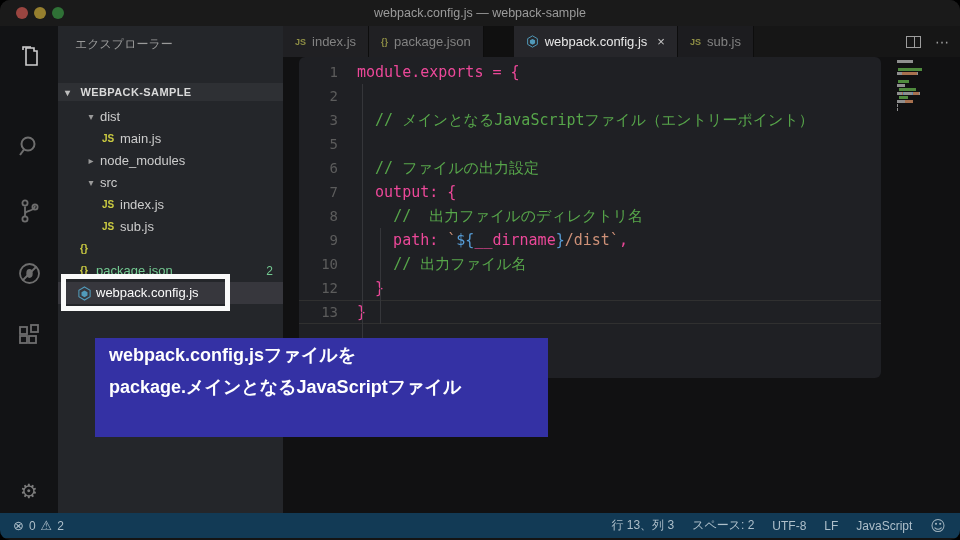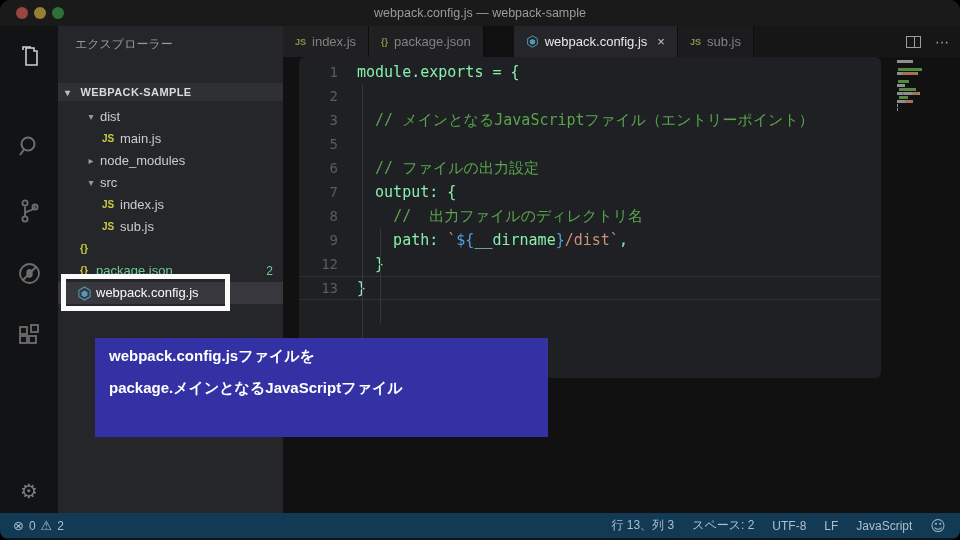--- a/index.html
+++ b/index.html
@@ -71,36 +71,36 @@
   .codepanel { position:absolute; left:16px; top:31px; width:582px; height:321px;
                background:#1f2024; border-radius:6px; overflow:hidden;
                font-family:"DejaVu Sans Mono", monospace; font-size:15px; }
   .code-lines { position:absolute; inset:0; padding-top:3px; }
   .code-line { height:24px; line-height:24px; white-space:pre; position:relative; }
   .code-line.current { height:24px; border-top:1px solid #303030; border-bottom:1px solid #303030;
                        line-height:22px; }
   .lnum { display:inline-block; width:39px; text-align:right; color:#5c5c5c; font-size:14px;
           vertical-align:top; }
   .lcontent { display:inline-block; margin-left:19px; }
-  .t-d  { color:#86efac; }
+  .t-d  { color:#ec4899; }
   .t-cm { color:#57a64a; }
   .t-s  { color:#ce9178; }
   .t-b  { color:#569cd6; }
   .guide { position:absolute; width:1px; background:#35363a; }
   .guide1 { left:63px; top:27px; height:264px; }
   .guide2 { left:81px; top:171px; height:96px; }
 
   
   .minimap { position:absolute; left:614px; top:34px; width:44px; }
   .mm-line { height:3px; margin-bottom:1px; display:flex; }
   .mm-seg { height:3px; }
 
   
   .callout { position:absolute; left:95px; top:338px; width:453px; height:99px;
-             background:#3431a4; color:#ffffff; font-weight:bold; font-size:15px;
+             background:#3431a4; color:#ffffff; font-weight:bold; font-size:18px;
              padding:2px 0 0 14px; z-index:10; }
   .callout div { line-height:31.5px; white-space:nowrap; }
 
   
   .statusbar { position:absolute; left:0; right:0; bottom:2px; height:25px; background:#123a55;
                color:#aebfca; font-size:12px; display:flex; align-items:center; }
   .sb-left { display:flex; align-items:center; gap:5px; margin-left:13px; }
   .sb-right { margin-left:auto; display:flex; align-items:center; gap:18px; margin-right:14px; }
   .sb-ico { font-family:"DejaVu Sans", sans-serif; font-size:13px; }
   .smiley { font-family:"DejaVu Sans", sans-serif; font-size:15px; color:#9fb2bd; }
@@ -250,20 +250,21 @@
       <div class="codepanel">
         <div class="code-lines" id="code-lines">
             <div class="code-line"><span class="lnum">1</span><span class="lcontent"><span class="t-d">module.exports = {</span></span></div>
             <div class="code-line"><span class="lnum">2</span><span class="lcontent"></span></div>
             <div class="code-line"><span class="lnum">3</span><span class="lcontent"><span class="t-d">  </span><span class="t-cm">// メインとなるJavaScriptファイル（エントリーポイント）</span></span></div>
             <div class="code-line"><span class="lnum">5</span><span class="lcontent"></span></div>
             <div class="code-line"><span class="lnum">6</span><span class="lcontent"><span class="t-d">  </span><span class="t-cm">// ファイルの出力設定</span></span></div>
             <div class="code-line"><span class="lnum">7</span><span class="lcontent"><span class="t-d">  output: {</span></span></div>
             <div class="code-line"><span class="lnum">8</span><span class="lcontent"><span class="t-d">    </span><span class="t-cm">//  出力ファイルのディレクトリ名</span></span></div>
             <div class="code-line"><span class="lnum">9</span><span class="lcontent"><span class="t-d">    path: </span><span class="t-s">`</span><span class="t-b">${</span><span class="t-d">__dirname</span><span class="t-b">}</span><span class="t-s">/dist`</span><span class="t-d">,</span></span></div>
+            <div class="code-line"><span class="lnum">10</span><span class="lcontent"><span class="t-d">    </span><span class="t-cm">// 出力ファイル名</span></span></div>
             <div class="code-line"><span class="lnum">12</span><span class="lcontent"><span class="t-d">  }</span></span></div>
             <div class="code-line current"><span class="lnum">13</span><span class="lcontent"><span class="t-d">}</span></span></div>
           </div>
         <div class="guide guide1"></div>
         <div class="guide guide2"></div>
       </div>
 
       <div class="minimap" id="minimap">
           <div class="mm-line">
             <span class="mm-seg" style="width: 16.2px; background: rgb(143, 143, 143);"></span>

